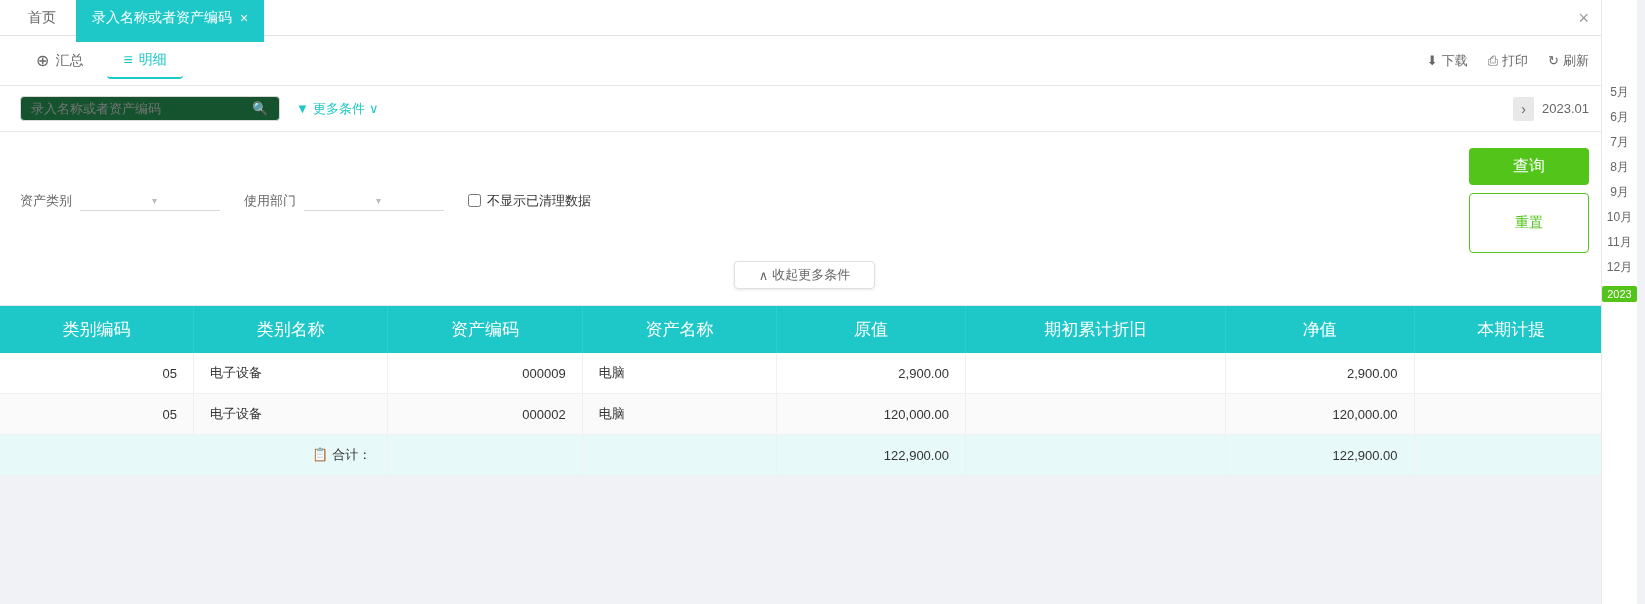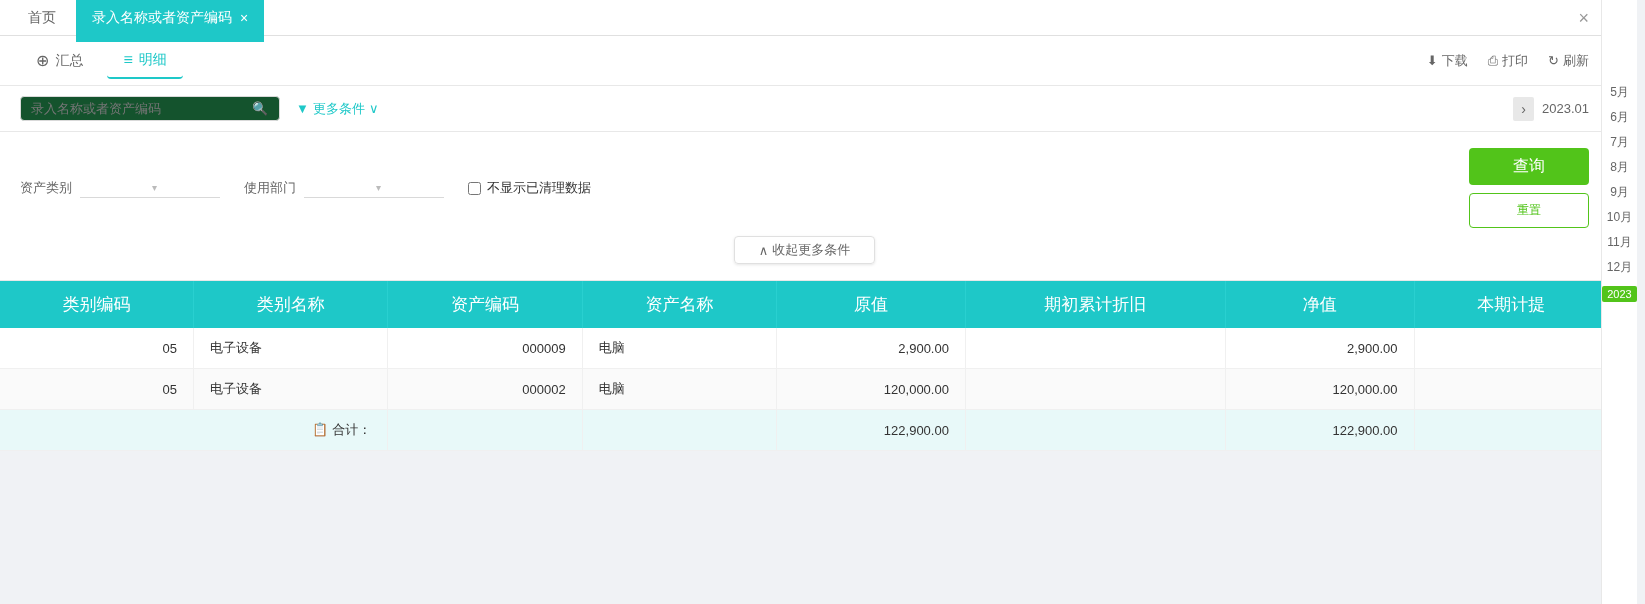--- a/index.html
+++ b/index.html
@@ -92,21 +92,21 @@
     .filter-select .arrow { color: #bbb; font-size: 10px; }
     .checkbox-wrap { display: flex; align-items: center; gap: 6px; }
     .checkbox-wrap input { cursor: pointer; }
     .filter-buttons { margin-left: auto; display: flex; flex-direction: column; gap: 8px; }
     .btn-query {
       background: #52c41a; color: #fff; border: none; border-radius: 4px;
       padding: 8px 40px; font-size: 16px; cursor: pointer; min-width: 120px;
     }
     .btn-reset {
       background: #fff; color: #52c41a; border: 1px solid #52c41a;
-      border-radius: 4px; padding: 8px 40px; font-size: 12px; cursor: pointer; min-width: 120px;
+      border-radius: 4px; padding: 20px 40px; font-size: 14px; cursor: pointer; min-width: 120px;
     }
 
     
     .collapse-row {
       display: flex; justify-content: center; padding: 8px; background: #fff;
     }
     .collapse-btn {
       background: rgba(255,255,255,0.9); border: 1px solid #e0e0e0;
       border-radius: 4px; padding: 4px 24px; cursor: pointer; font-size: 13px;
       color: #666; display: flex; align-items: center; gap: 4px;

